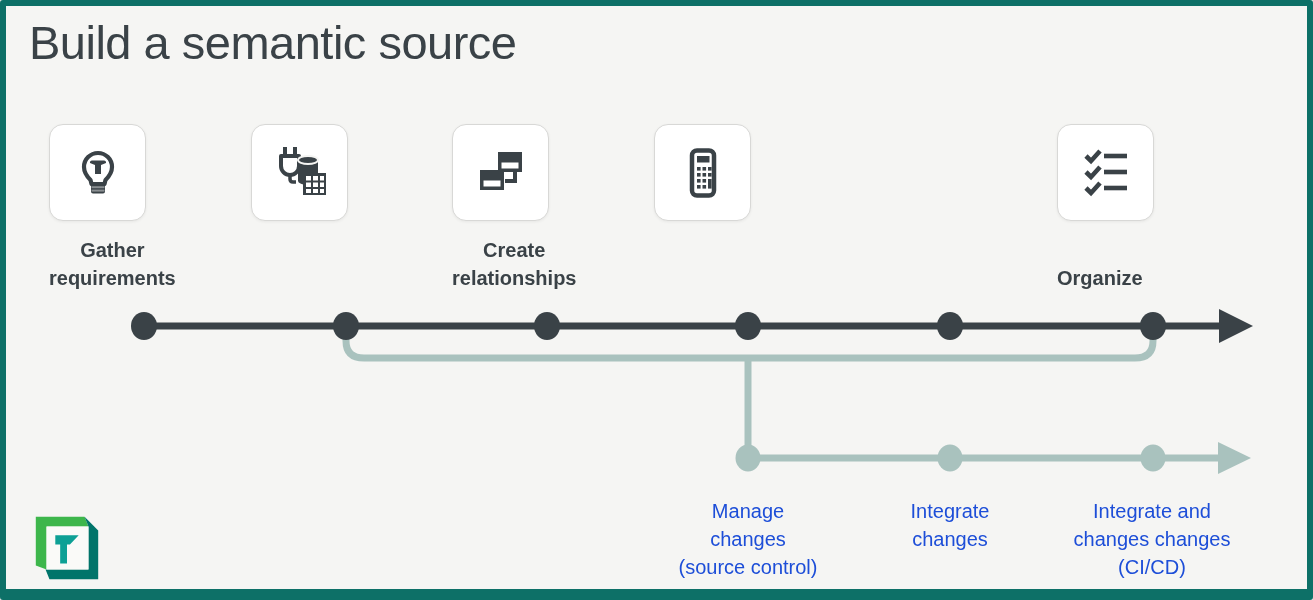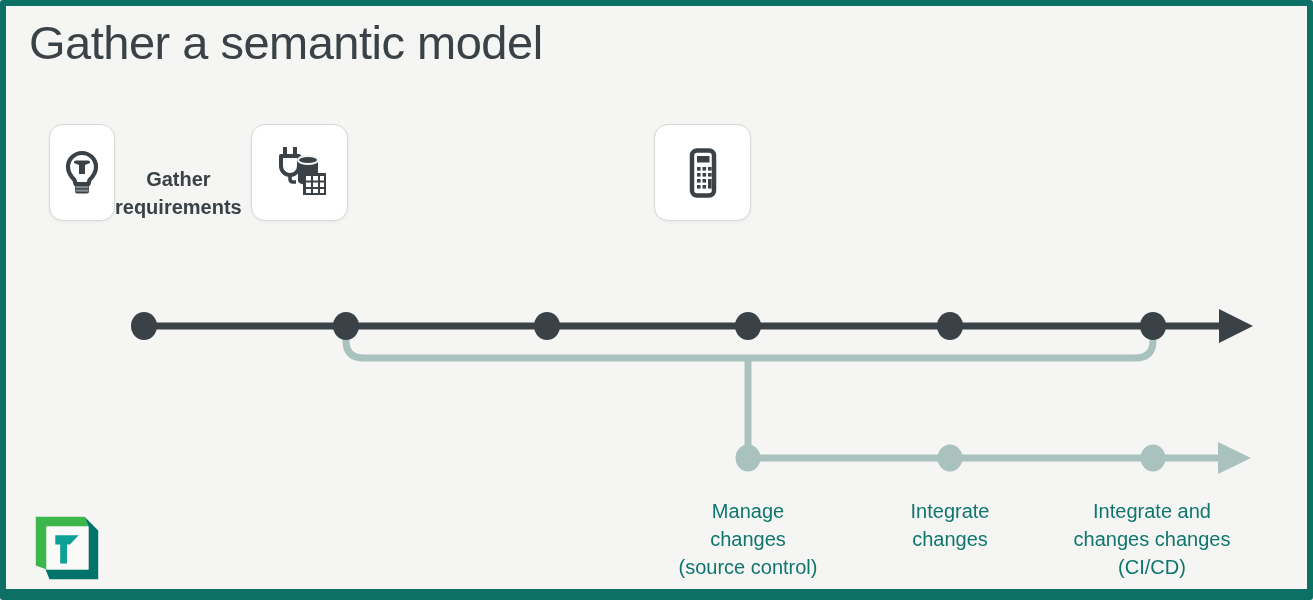--- a/index.html
+++ b/index.html
@@ -14,21 +14,21 @@
     overflow:hidden;
     font-family:"Liberation Sans","DejaVu Sans",sans-serif;
   }
   .page-title{
     position:absolute;left:23px;top:8px;
     font-size:47px;line-height:1.25;font-weight:400;
     color:#3a4247;letter-spacing:-0.5px;
   }
   .stage{
     position:absolute;top:118px;width:190px;
-    display:flex;flex-direction:row;align-items:flex-end;
+    display:flex;flex-direction:column;align-items:flex-start;
   }
   .icon-card{
     width:95px;height:95px;
     background:#ffffff;
     border:1px solid #d8d8d6;
     border-radius:14px;
     box-shadow:0 1px 3px rgba(0,0,0,0.06);
     display:flex;align-items:center;justify-content:center;
   }
   .stage-label{
@@ -40,34 +40,34 @@
     font-size:20px;line-height:28px;font-weight:600;
     color:#3a4247;
   }
   .branch-label-col{
     position:absolute;top:491px;width:230px;
     text-align:center;
   }
   .branch-label{
     white-space:pre-line;
     font-size:20px;line-height:28px;font-weight:500;
-    color:#0f766e;
+    color:#1d4ed8;
   }
   .timeline-svg{
     position:absolute;left:0;top:0;width:1313px;height:600px;
     pointer-events:none;
   }
   .logo{position:absolute;left:22px;top:503px;width:78px;height:78px;}
 </style>
 </head>
 <body>
 
 <div class="page">
 
-  <div class="page-title">Gather a semantic model</div>
+  <div class="page-title">Build a semantic source</div>
 
   <div class="stage" style="left:43px">
     <div class="icon-card">
       <svg width="64" height="64" viewBox="0 0 64 64">
         <path d="M25.5 43 L24.5 39 C20.5 35 18 31 18 26 A14 14 0 0 1 46 26 C46 31 43.5 35 39.5 39 L38.5 43 Z" fill="none" stroke="#3a4247" stroke-width="4.2" stroke-linejoin="round"></path>
         <path d="M26 19.5 h12 a2 2 0 0 1 2 2.5 l-5 2 v9 h-6 v-9 l-5 -2 a2 2 0 0 1 2 -2.5 z" fill="#3a4247"></path>
         <rect x="25" y="43" width="14" height="9.5" rx="2" fill="#3a4247"></rect>
         <line x1="25.5" y1="46.2" x2="38.5" y2="46.2" stroke="#8a8f92" stroke-width="2"></line>
         <line x1="25.5" y1="49.6" x2="38.5" y2="49.6" stroke="#8a8f92" stroke-width="2"></line>
       </svg>
@@ -92,20 +92,33 @@
         <rect x="38" y="41.5" width="5" height="4.5" fill="#fff"></rect>
           <rect x="45" y="41.5" width="5" height="4.5" fill="#fff"></rect>
           <rect x="52" y="41.5" width="4" height="4.5" fill="#fff"></rect>
         <rect x="38" y="48" width="5" height="4" fill="#fff"></rect>
           <rect x="45" y="48" width="5" height="4" fill="#fff"></rect>
           <rect x="52" y="48" width="4" height="4" fill="#fff"></rect>
       </svg>
     </div>
   </div>
 
+  <div class="stage" style="left:446px">
+    <div class="icon-card">
+      <svg width="64" height="64" viewBox="0 0 64 64">
+        <path d="M46 31 V40 H36" fill="none" stroke="#3a4247" stroke-width="4"></path>
+        <rect x="29" y="11" width="24" height="20" fill="#3a4247"></rect>
+        <rect x="32.5" y="21.5" width="17" height="6" fill="#fff"></rect>
+        <rect x="11" y="29" width="24" height="20" fill="#3a4247"></rect>
+        <rect x="14.5" y="39.5" width="17" height="6" fill="#fff"></rect>
+      </svg>
+    </div>
+    <div class="stage-label">Create
+relationships</div>
+  </div>
 
   <div class="stage" style="left:648px">
     <div class="icon-card">
       <svg width="64" height="64" viewBox="0 0 64 64">
         <rect x="21" y="9.5" width="22" height="45" rx="5" fill="none" stroke="#3a4247" stroke-width="4.5"></rect>
         <rect x="26" y="15" width="12.5" height="6.5" fill="#3a4247"></rect>
         <rect x="26" y="26" width="3.6" height="3.6" fill="#3a4247"></rect>
           <rect x="31.5" y="26" width="3.6" height="3.6" fill="#3a4247"></rect>
           <rect x="37" y="26" width="3.6" height="3.6" fill="#3a4247"></rect>
         <rect x="26" y="32" width="3.6" height="3.6" fill="#3a4247"></rect>
@@ -114,20 +127,33 @@
         <rect x="26" y="38" width="3.6" height="3.6" fill="#3a4247"></rect>
           <rect x="31.5" y="38" width="3.6" height="3.6" fill="#3a4247"></rect>
         <rect x="26" y="44" width="3.6" height="3.6" fill="#3a4247"></rect>
           <rect x="31.5" y="44" width="3.6" height="3.6" fill="#3a4247"></rect>
         <rect x="37" y="38" width="3.6" height="9.6" fill="#3a4247"></rect>
       </svg>
     </div>
   </div>
 
 
+  <div class="stage" style="left:1051px">
+    <div class="icon-card">
+      <svg width="64" height="64" viewBox="0 0 64 64">
+        <path d="M12 15 l5 5 l9 -10" fill="none" stroke="#3a4247" stroke-width="4.6"></path>
+        <line x1="30" y1="15" x2="53" y2="15" stroke="#3a4247" stroke-width="4.6"></line>
+        <path d="M12 31 l5 5 l9 -10" fill="none" stroke="#3a4247" stroke-width="4.6"></path>
+        <line x1="30" y1="31" x2="53" y2="31" stroke="#3a4247" stroke-width="4.6"></line>
+        <path d="M12 47 l5 5 l9 -10" fill="none" stroke="#3a4247" stroke-width="4.6"></path>
+        <line x1="30" y1="47" x2="53" y2="47" stroke="#3a4247" stroke-width="4.6"></line>
+      </svg>
+    </div>
+    <div class="stage-label">Organize</div>
+  </div>
 
   <svg class="timeline-svg" viewBox="0 0 1313 600">
 
     <path d="M340 327 L340 335 Q340 352 358 352 L1129 352 Q1147 352 1147 335 L1147 327" fill="none" stroke="#a9c2be" stroke-width="7"></path>
 
     <path d="M742 352 L742 450" fill="none" stroke="#a9c2be" stroke-width="7"></path>
 
     <line x1="742" y1="452" x2="1212" y2="452" stroke="#a9c2be" stroke-width="7"></line>
     <polygon points="1212,436 1245,452 1212,468" fill="#a9c2be"></polygon>
     <ellipse cx="742" cy="452" rx="12.5" ry="13.5" fill="#a9c2be"></ellipse>

